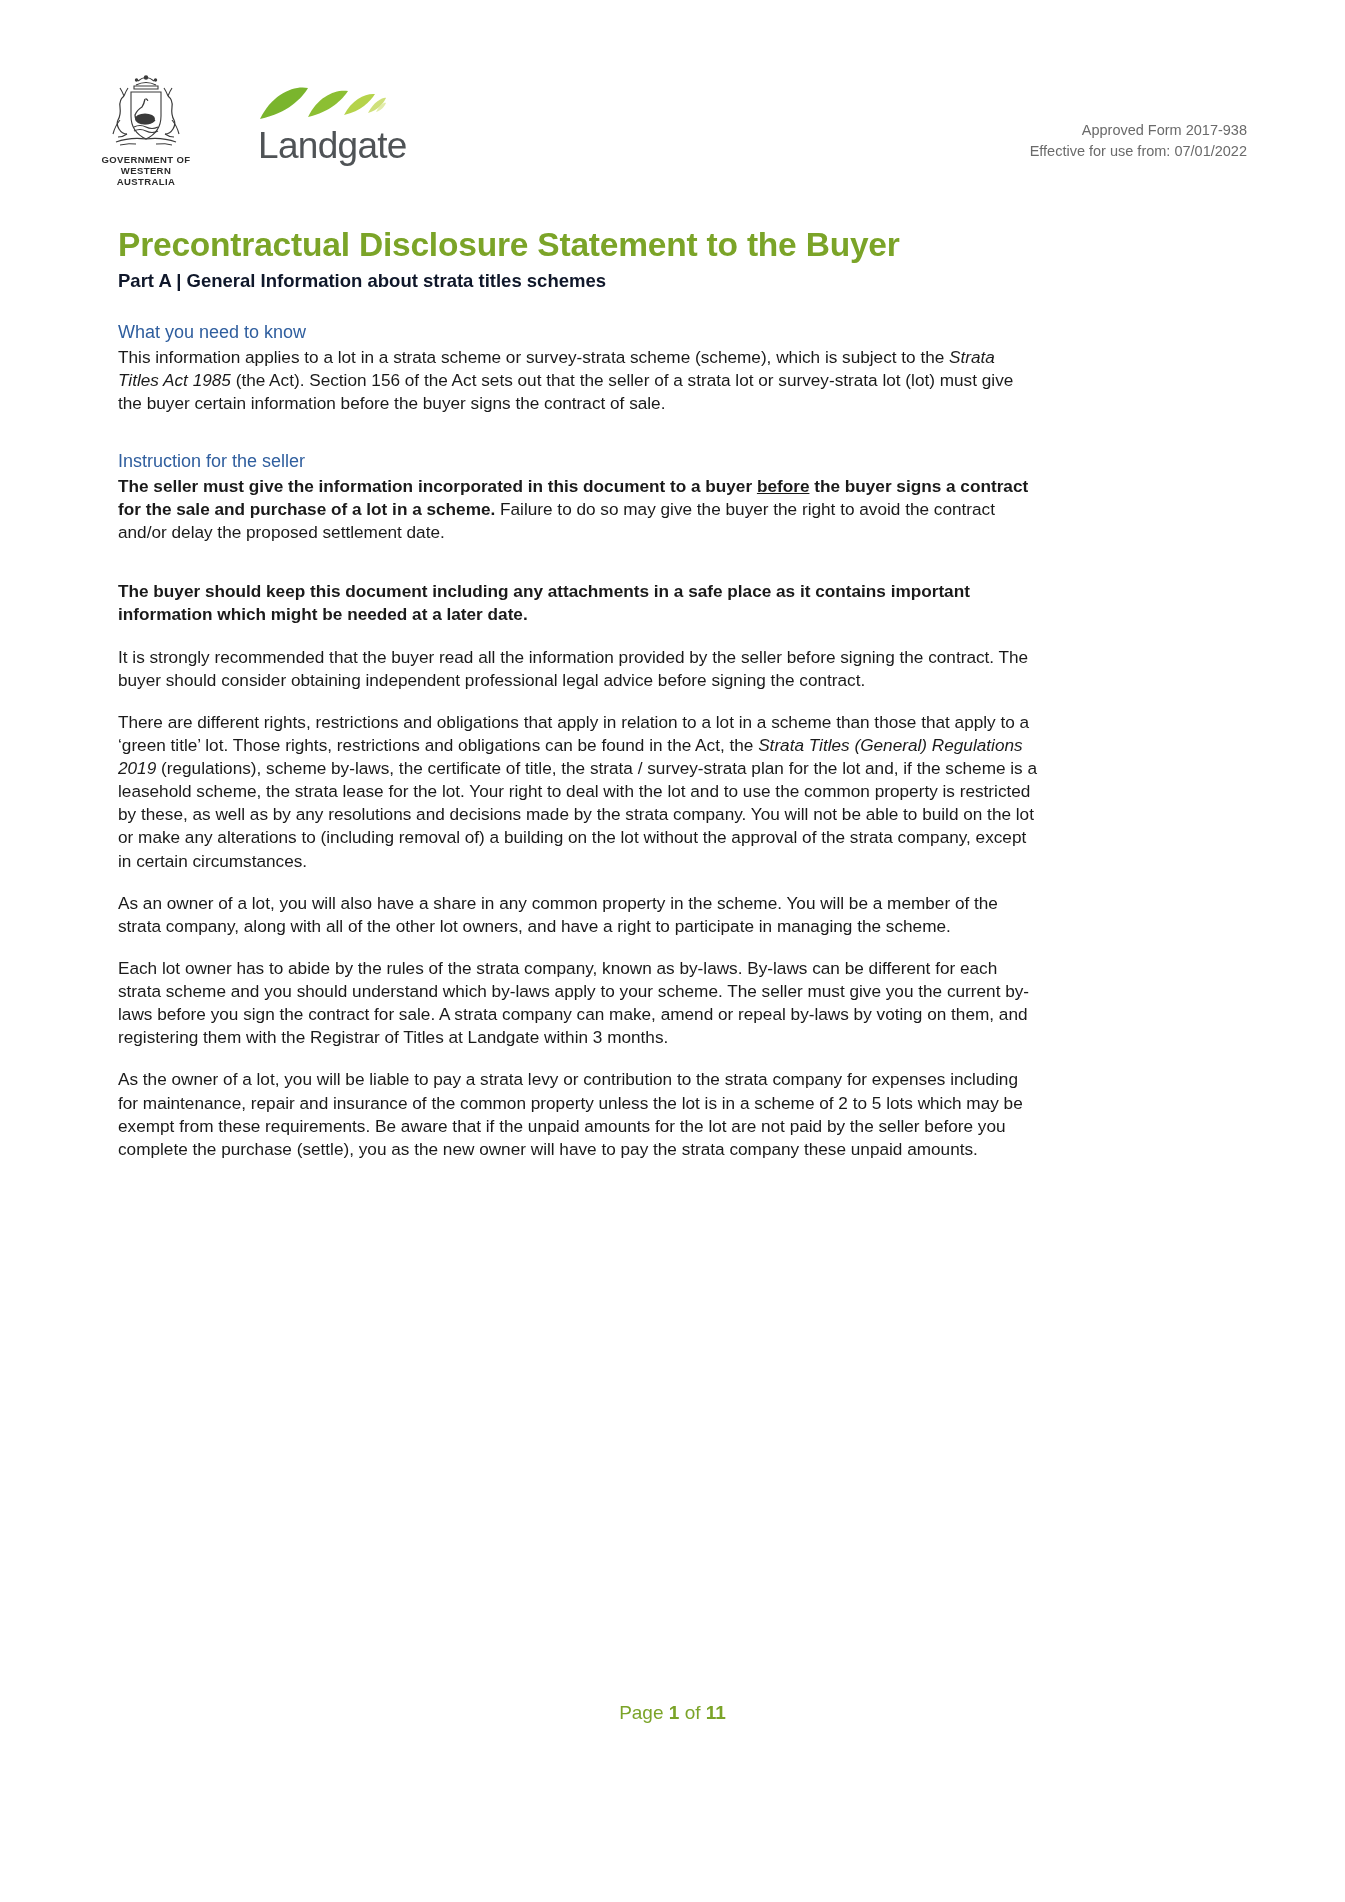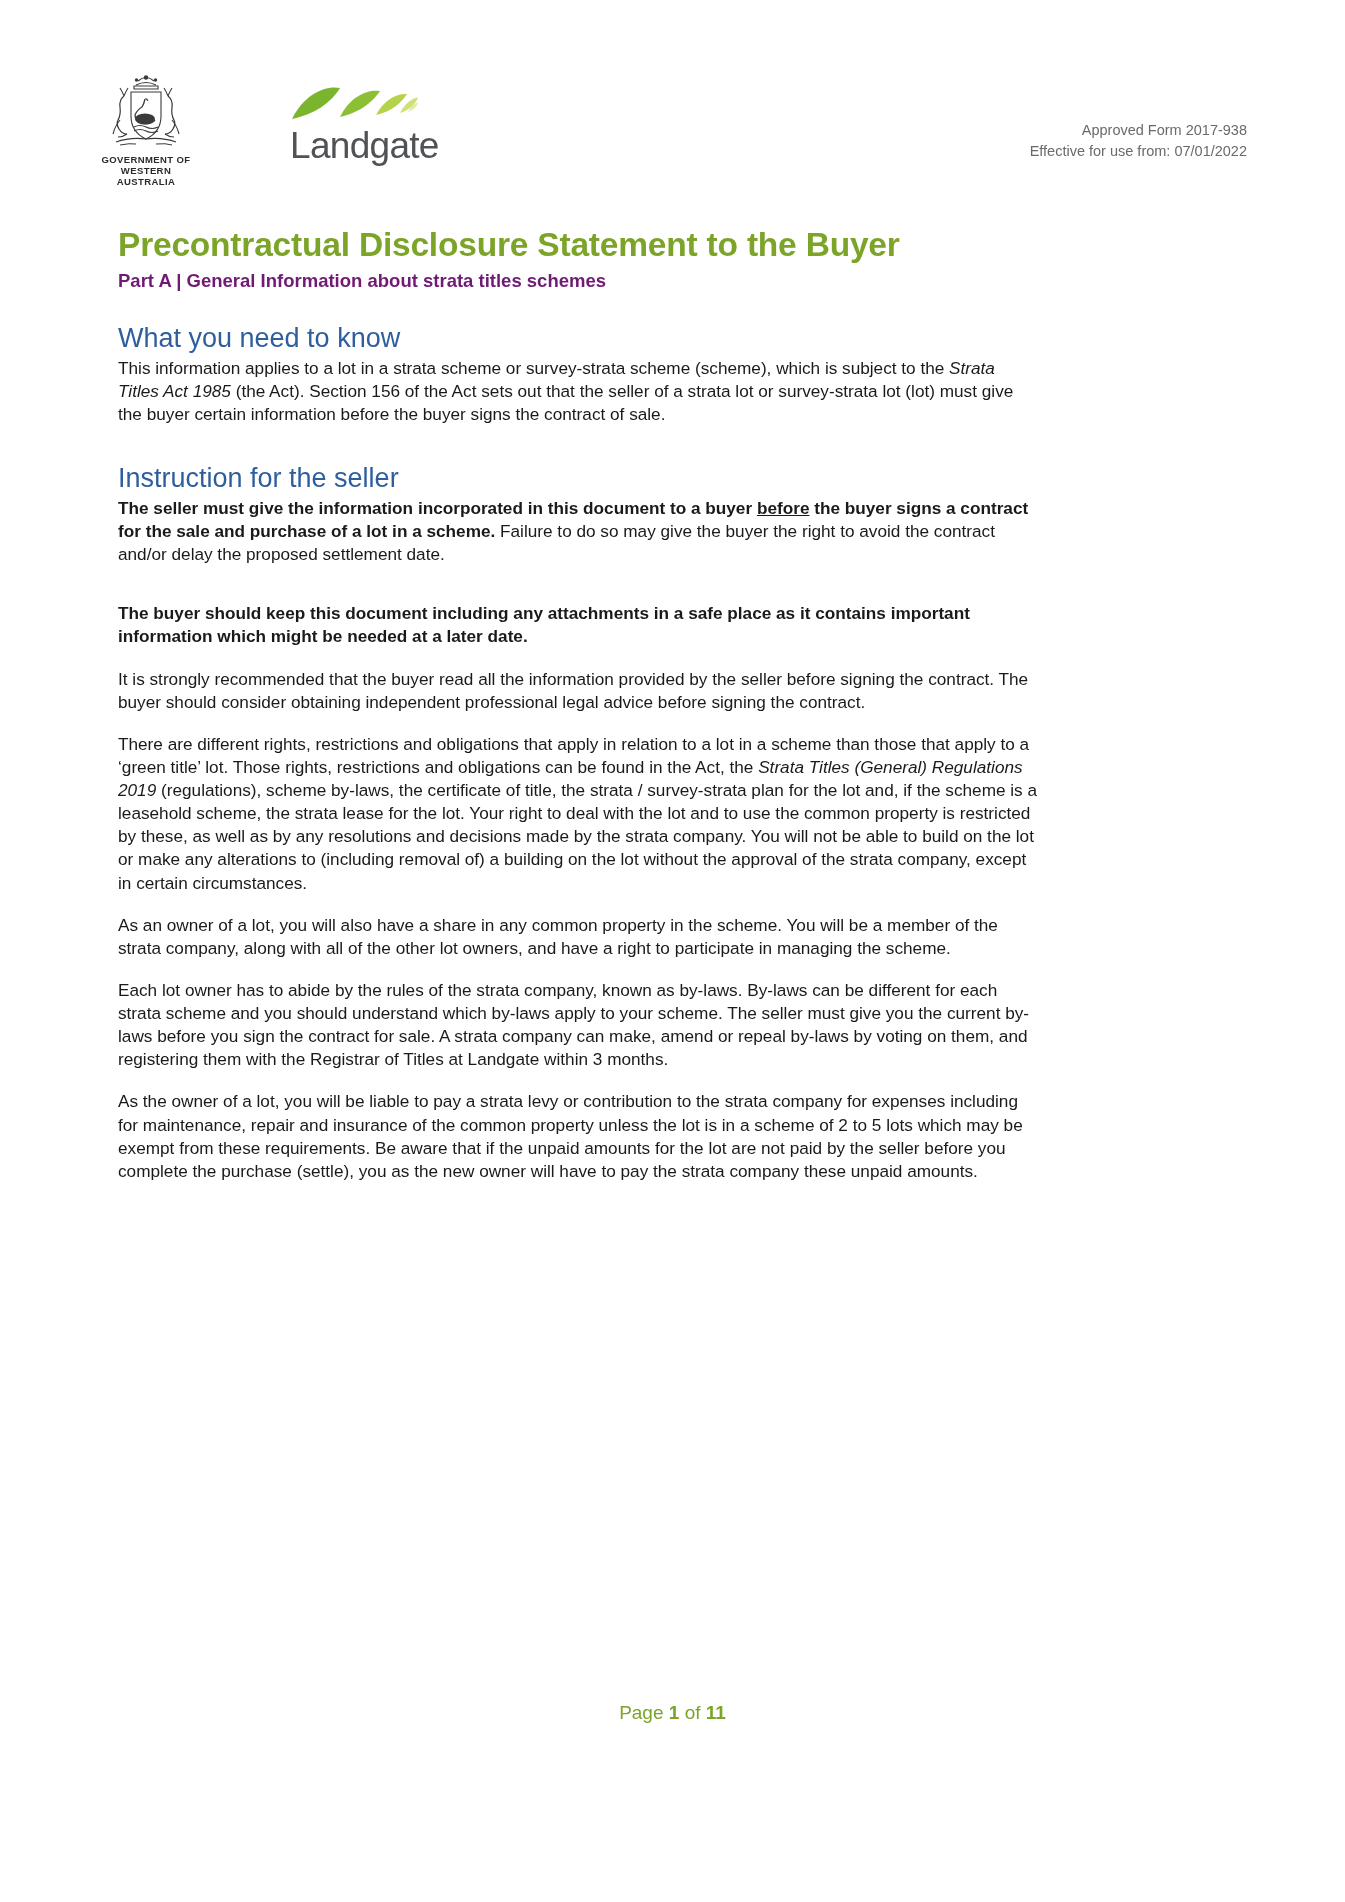--- a/index.html
+++ b/index.html
@@ -29,21 +29,21 @@
     left: 98px;
     right: 98px;
     height: 110px;
   }
   .header-logos {
     position: absolute;
     top: 0;
     left: 0;
     display: flex;
     align-items: flex-start;
-    gap: 96px;
+    gap: 64px;
   }
   .crest-block {
     width: 96px;
     text-align: center;
   }
   .crest-svg { display: block; margin: 0 auto; }
   .crest-caption {
     font-size: 9.5px;
     letter-spacing: 0.4px;
     font-weight: bold;
@@ -89,28 +89,28 @@
     font-weight: bold;
     color: #7ba428;
     line-height: 1.12;
     letter-spacing: -0.2px;
     margin: 0;
   }
   .doc-subtitle {
     font-family: "Liberation Sans", sans-serif;
     font-size: 18.5px;
     font-weight: bold;
-    color: #701a75;
+    color: #0f172a;
     line-height: 1.2;
     margin: 6px 0 0 0;
   }
   .section { margin-top: 24px; }
   .section-heading {
     font-family: "Liberation Sans", sans-serif;
-    font-size: 27px;
+    font-size: 18px;
     font-weight: normal;
     color: #2f5e9e;
     line-height: 1.22;
     margin: 0 0 2px 0;
   }
   p.body {
     font-family: "Liberation Sans", sans-serif;
     font-size: 17.2px;
     line-height: 1.345;
     color: #1a1a1a;

